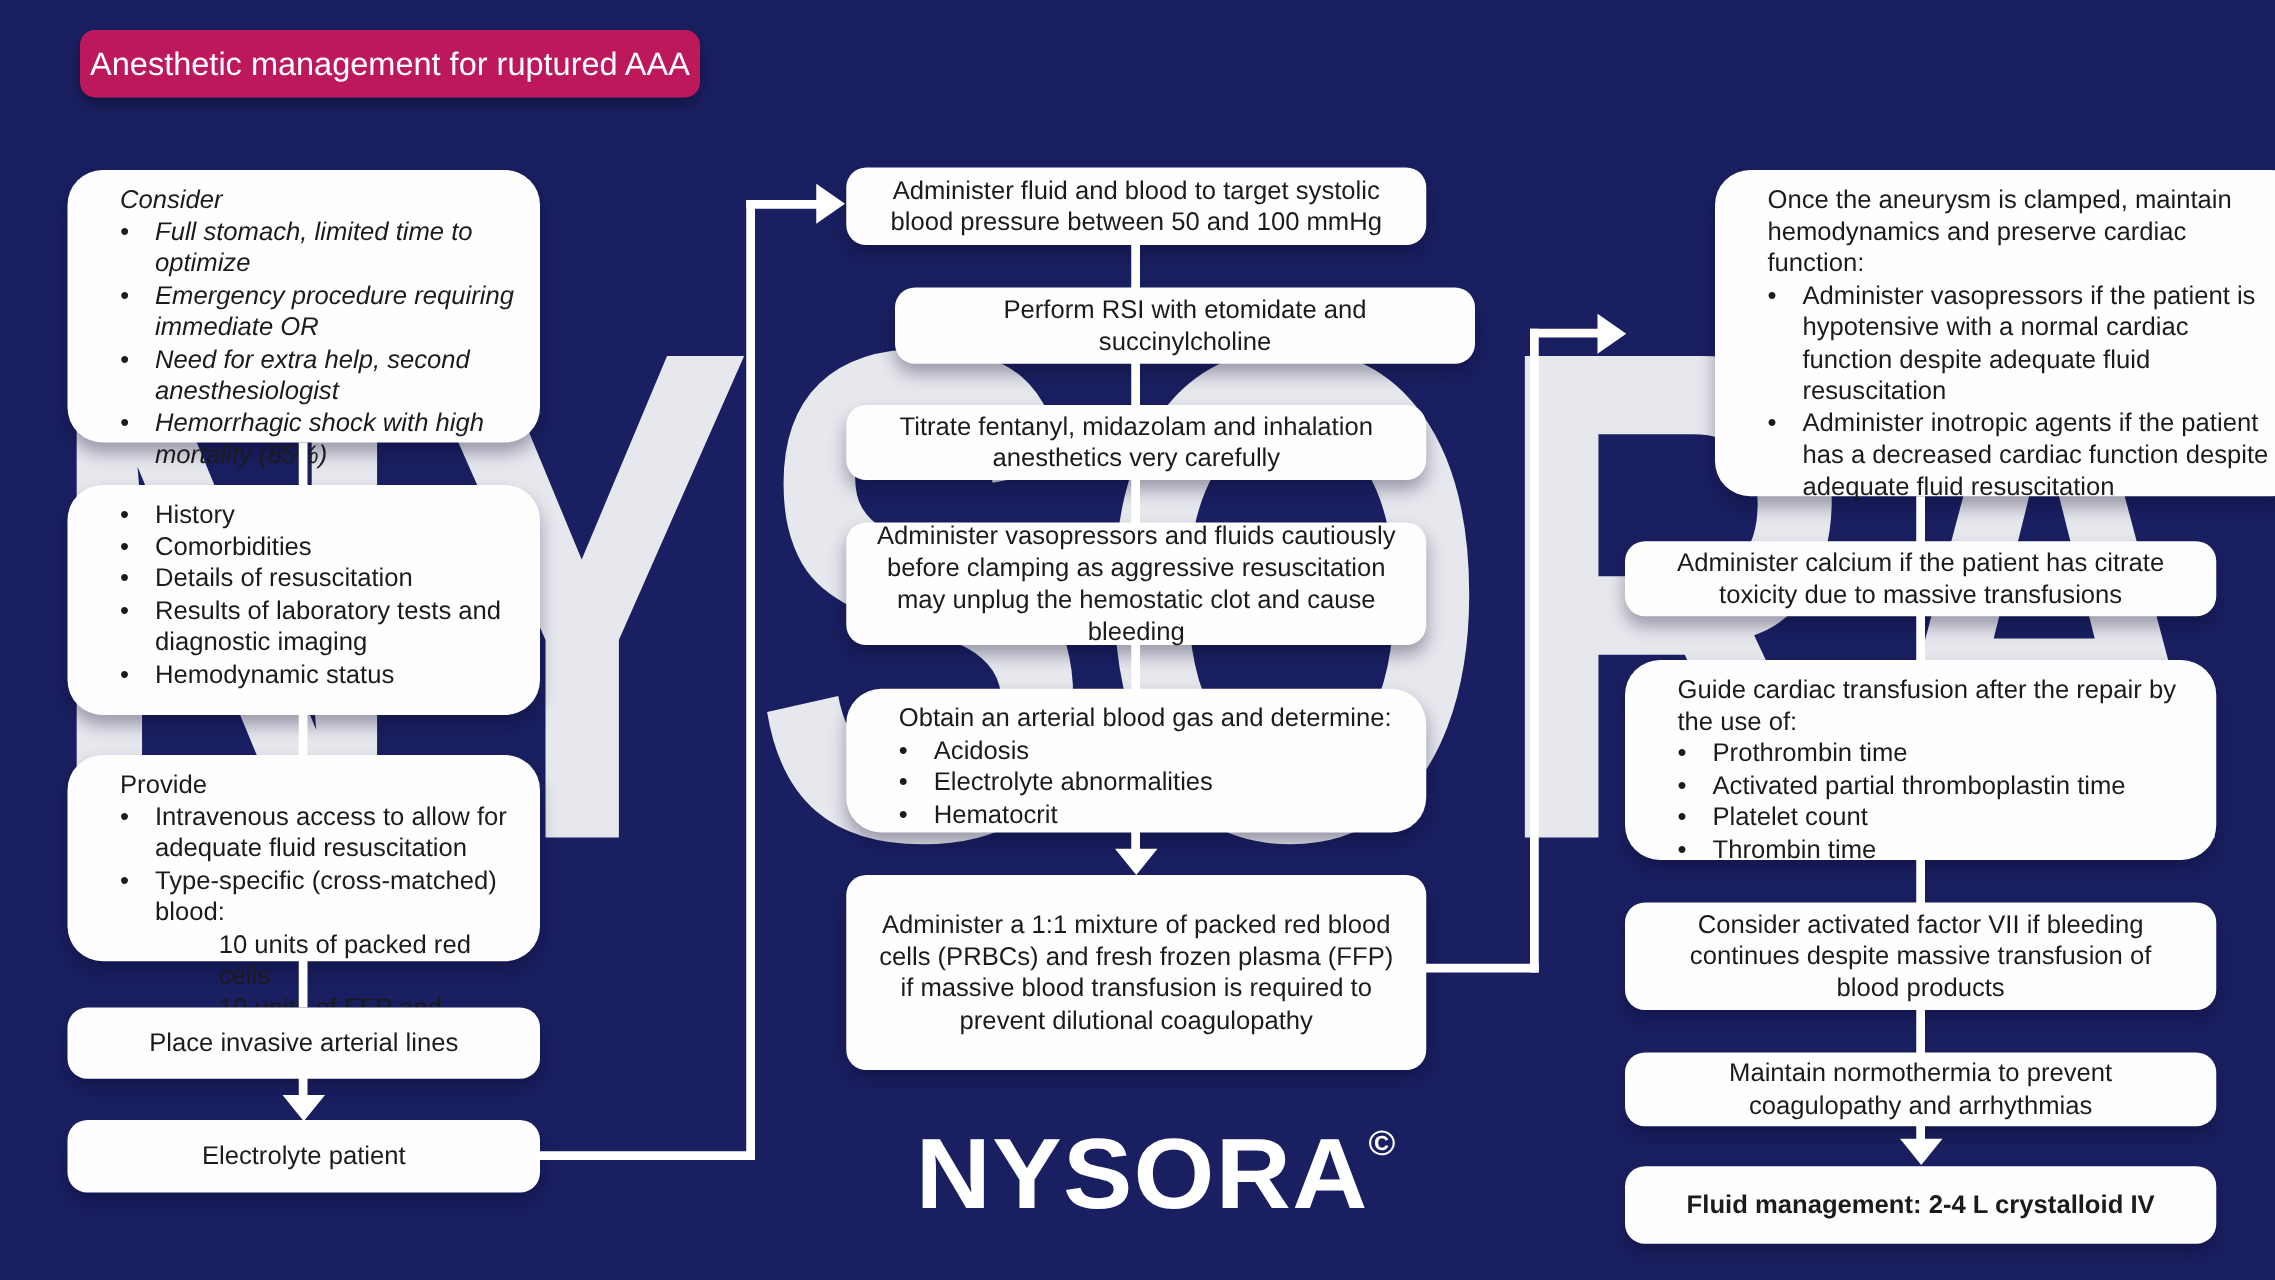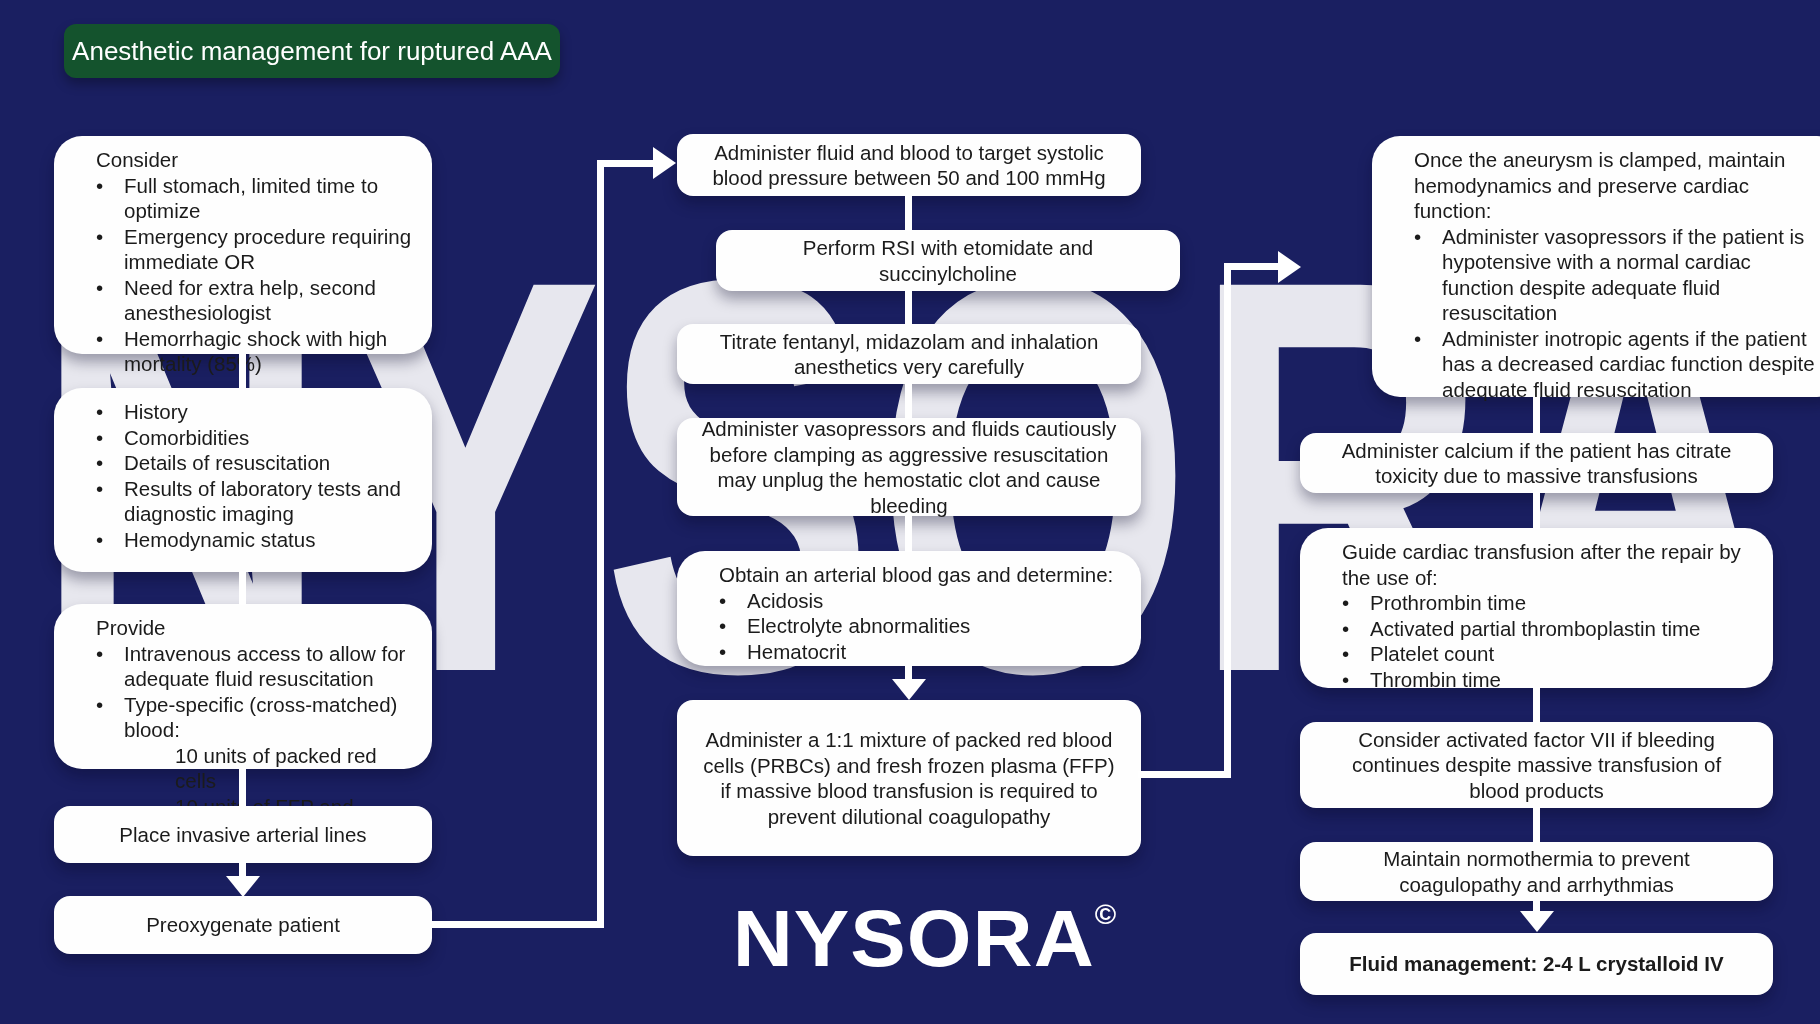--- a/index.html
+++ b/index.html
@@ -14,21 +14,21 @@
     position:absolute;left:34px;top:196px;z-index:1;
     font-size:560px;font-weight:bold;line-height:1;white-space:nowrap;
     color:rgba(242,242,246,0.95);
     transform:scaleX(0.73);transform-origin:left center;
     pointer-events:none;user-select:none;
   }
   .watermark .wm-copy{font-size:150px;position:relative;top:-300px;left:-6px;}
   
   .title{
     position:absolute;left:64px;top:24px;width:496px;height:54px;z-index:4;
-    background:#14532d;border-radius:12px;color:#ffffff;
+    background:#be185d;border-radius:12px;color:#ffffff;
     display:flex;align-items:center;justify-content:center;
     font-size:26px;box-shadow:0 6px 12px rgba(0,0,0,.3);
   }
   
   .node{
     position:absolute;z-index:2;background:#fefefe;border-radius:28px;
     box-sizing:border-box;box-shadow:0 8px 14px rgba(8,10,40,.35);
     font-size:20.5px;line-height:25.5px;
     padding:11px 20px 10px 42px;
   }
@@ -63,21 +63,21 @@
 </style>
 </head>
 <body>
 
 <div id="canvas">
 
   <div class="watermark"><span>NYSORA</span><span class="wm-copy">©</span></div>
 
   <div class="title">Anesthetic management for ruptured AAA</div>
 
-  <div class="node" style="left:54px;top:136px;width:378px;height:218px;">
+  <div class="node" style="left:54px;top:136px;width:378px;height:218px;font-style:italic;">
       <div class="hd">Consider</div>
       <div class="bullet">
         <span class="mark">•</span>
         <span class="btx">Full stomach, limited time to optimize</span>
       </div>
       <div class="bullet">
         <span class="mark">•</span>
         <span class="btx">Emergency procedure requiring immediate OR</span>
       </div>
       <div class="bullet">
@@ -121,21 +121,21 @@
         <span class="mark">•</span>
         <span class="btx">Type-specific (cross-matched) blood:</span>
       </div>
       <div class="subline">10 units of packed red cells</div>
       <div class="subline">10 units of FFP and platelets</div>
     </div>
   <div class="node center" style="left:54px;top:806px;width:378px;height:57px;">
       <div class="ctext">Place invasive arterial lines</div>
     </div>
   <div class="node center" style="left:54px;top:896px;width:378px;height:58px;">
-      <div class="ctext">Preoxygenate patient</div>
+      <div class="ctext">Electrolyte patient</div>
     </div>
 
   <div class="node center" style="left:677px;top:134px;width:464px;height:62px;">
       <div class="ctext">Administer fluid and blood to target systolic blood pressure between 50 and 100 mmHg</div>
     </div>
   <div class="node center" style="left:677px;top:230px;width:464px;height:61px;margin-left:39px;">
       <div class="ctext">Perform RSI with etomidate and succinylcholine</div>
     </div>
   <div class="node center" style="left:677px;top:324px;width:464px;height:60px;">
       <div class="ctext">Titrate fentanyl, midazolam and inhalation anesthetics very carefully</div>

